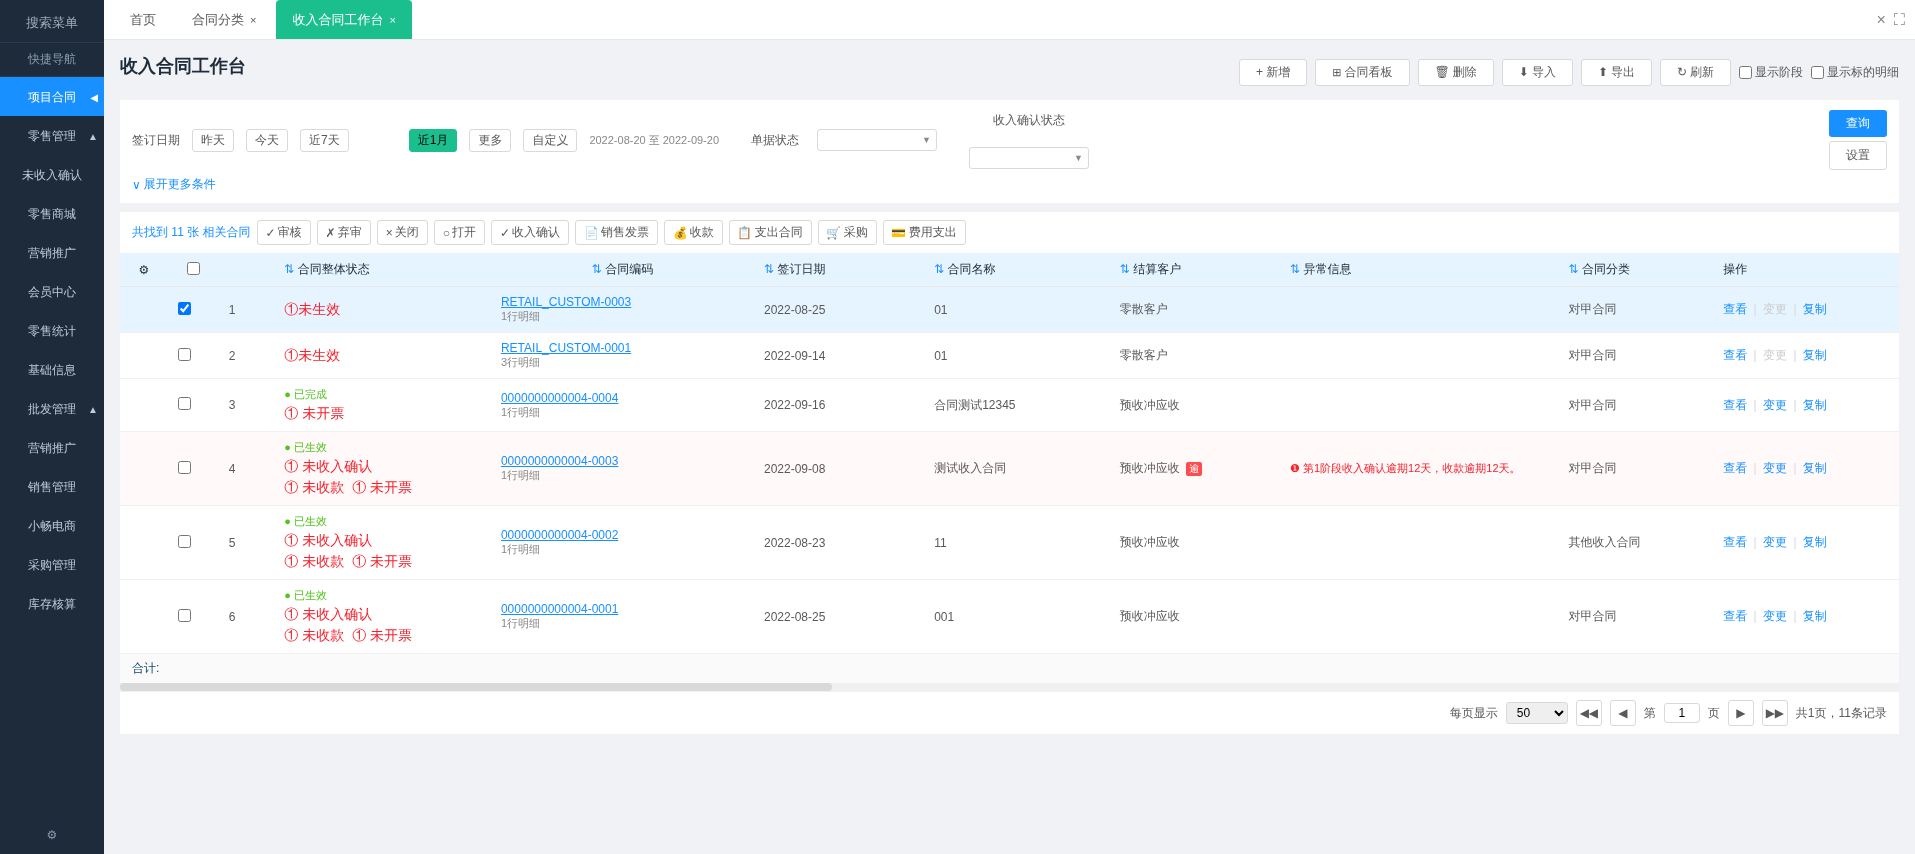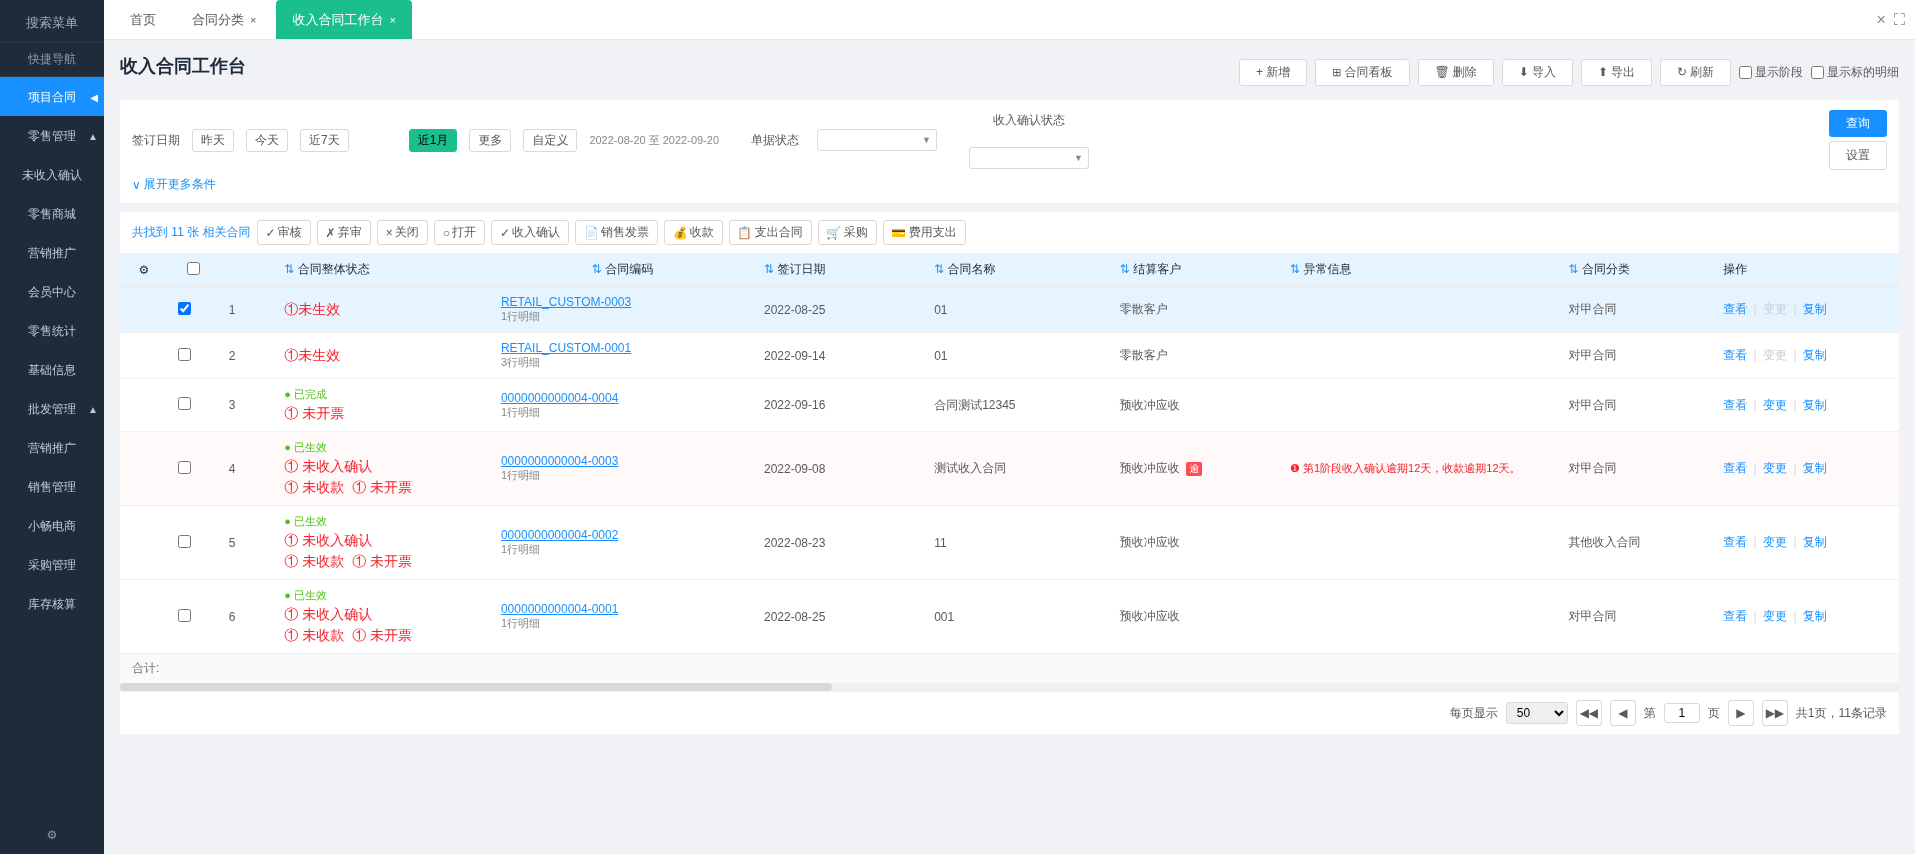--- a/index.html
+++ b/index.html
@@ -75,21 +75,21 @@
     .status-complete { color: #52c41a; font-size: 11px; }
     .status-effective { color: #52c41a; font-size: 11px; }
     .link { color: #1890ff; text-decoration: underline; cursor: pointer; }
     .sub-text { color: #888; font-size: 11px; }
     .op-btn { color: #1890ff; cursor: pointer; font-size: 12px; }
     .op-sep { color: #d9d9d9; margin: 0 3px; }
     .warning-text { color: #f5222d; font-size: 11px; }
 
     
     .table-footer { background: #fafafa; padding: 6px 12px; }
-    .footer-total { font-size: 12px; color: #737373; font-weight: 500; }
+    .footer-total { font-size: 12px; color: #0c4a6e; font-weight: 500; }
 
     
     .pagination { background: #fff; padding: 8px 12px; display: flex; align-items: center; justify-content: flex-end; gap: 8px; border-top: 1px solid #f0f0f0; }
     .page-size-label { font-size: 12px; color: #595959; }
     .page-size-select { border: 1px solid #d9d9d9; border-radius: 3px; padding: 2px 20px 2px 6px; font-size: 12px; }
     .page-nav-btn { width: 26px; height: 26px; border: 1px solid #d9d9d9; border-radius: 3px; background: #fff; cursor: pointer; display: inline-flex; align-items: center; justify-content: center; font-size: 12px; color: #595959; }
     .page-input { width: 36px; border: 1px solid #d9d9d9; border-radius: 3px; text-align: center; padding: 2px 4px; font-size: 12px; }
     .page-info { font-size: 12px; color: #595959; }
 
     .scrollbar-area { height: 8px; background: #f0f0f0; }

